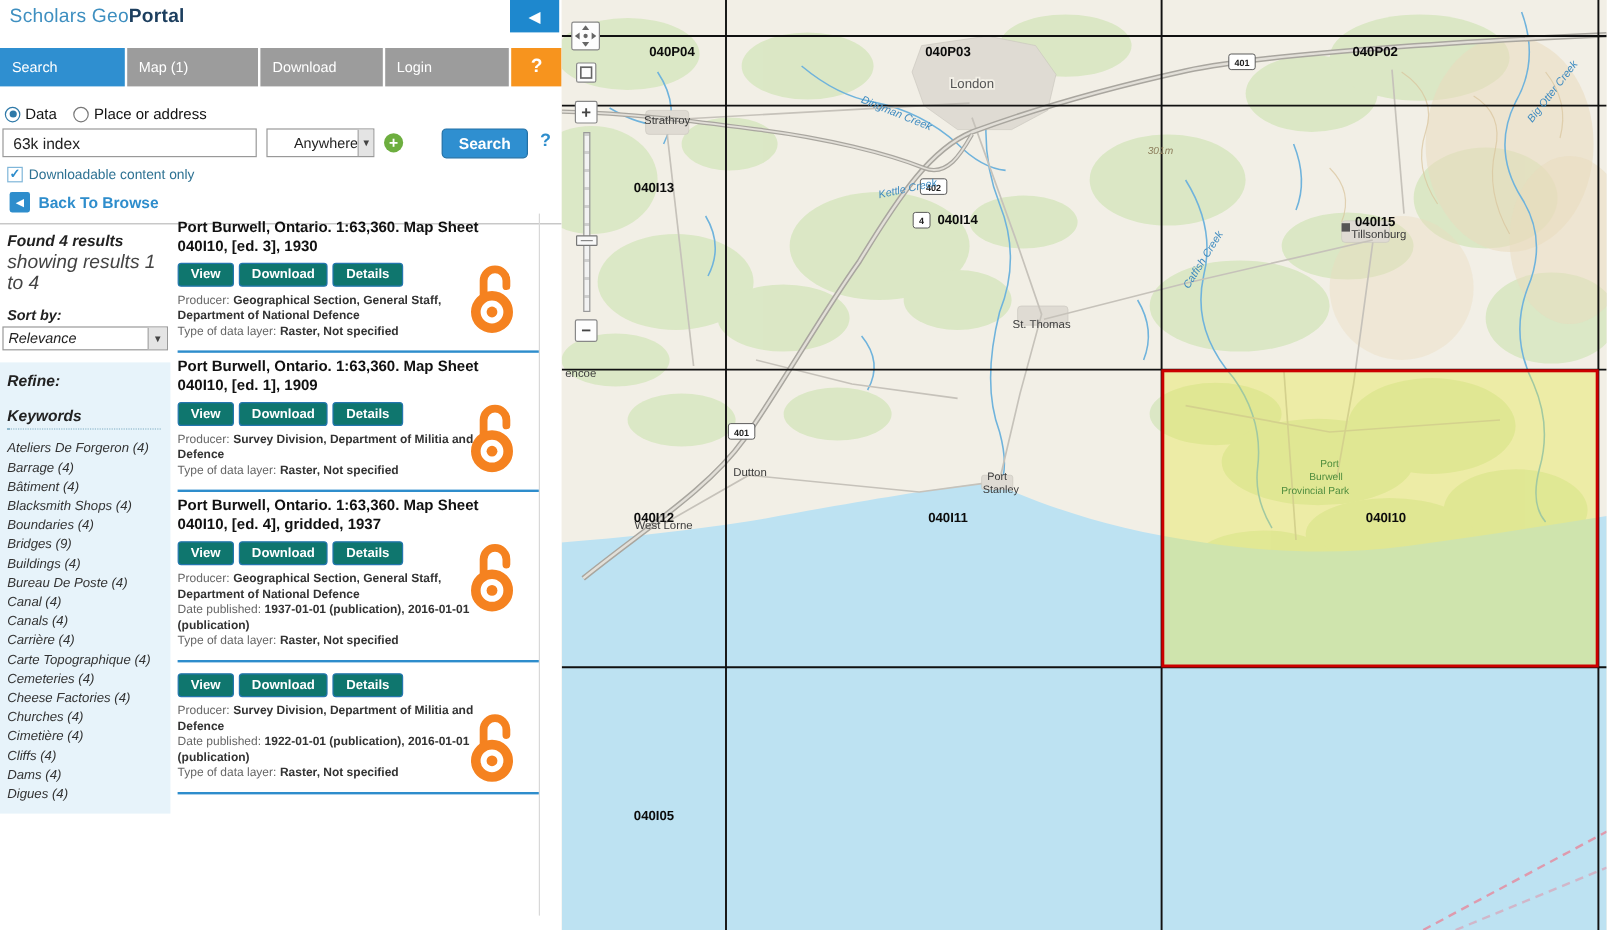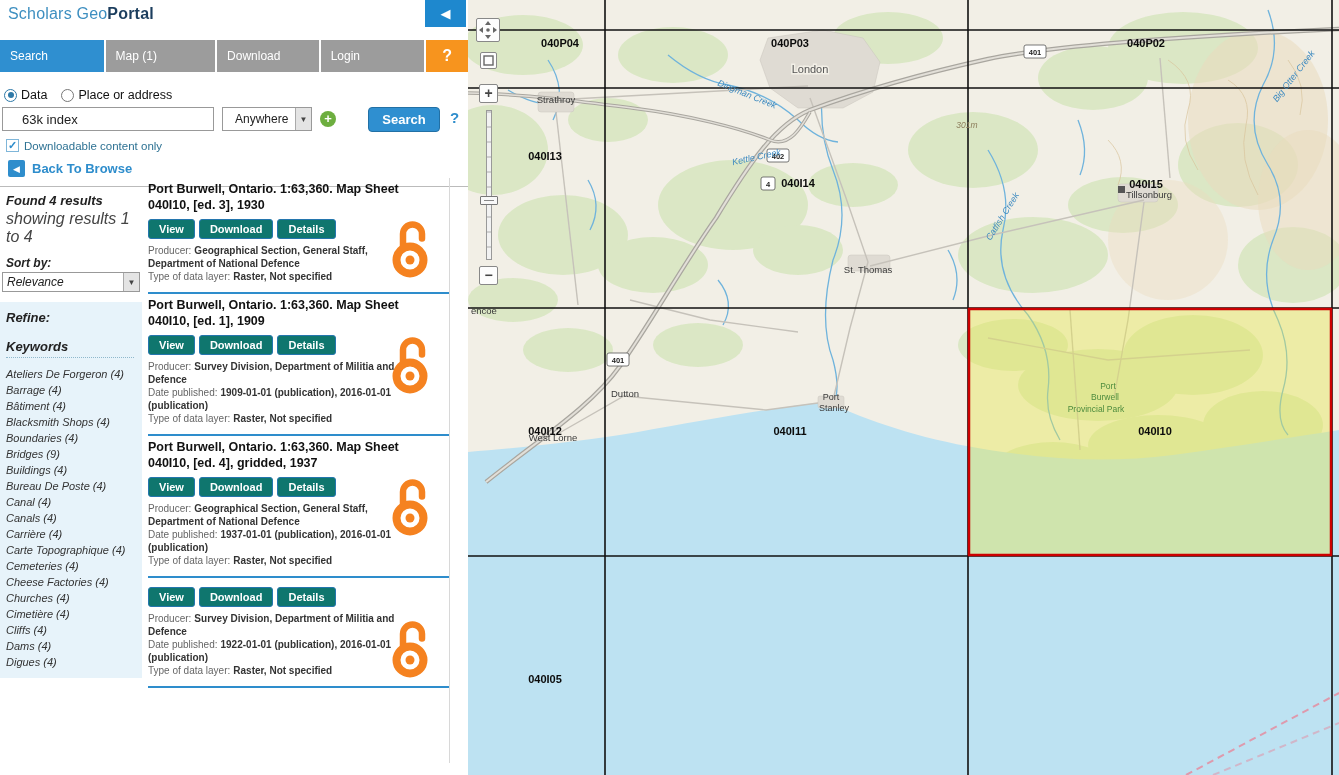--- a/index.html
+++ b/index.html
@@ -23,24 +23,24 @@
     display:flex; align-items:center; justify-content:center; cursor:pointer; }
 
   .radio-row { position:absolute; left:4px; top:88px; display:flex; align-items:center; font-size:12.5px; color:#111; }
   .radio { width:13px; height:13px; border-radius:50%; border:1px solid #777; margin-right:4px; position:relative; background:#fff; cursor:pointer;}
   .radio.sel { border-color:#2E79A8; }
   .radio.sel::after { content:""; position:absolute; left:2.5px; top:2.5px; width:6px; height:6px; border-radius:50%; background:#2E79A8; }
   .radio-label { margin-right:14px; cursor:pointer; }
 
   .search-row { position:absolute; left:0; top:107px; width:468px; height:26px; }
   .search-input { position:absolute; left:2px; top:0; width:212px; height:24px; border:1px solid #999;
-    font-size:13px; padding-left:19px; font-family:"Liberation Sans",sans-serif; color:#222; }
+    font-size:13px; padding-left:8px; font-family:"Liberation Sans",sans-serif; color:#222; }
   .selectbox { position:absolute; border:1px solid #999; background:#fff; font-size:12px; color:#222;
     display:flex; align-items:center; cursor:pointer; }
-  .scope-select { left:222px; top:0; width:90px; height:24px; padding-left:12px; }
+  .scope-select { left:222px; top:0; width:90px; height:24px; padding-left:22px; }
   .sel-arrow { margin-left:auto; background:#E4E4E4; border-left:1px solid #AAA; width:16px; height:100%;
     display:flex; align-items:center; justify-content:center; font-size:8px; color:#444; }
   .add-btn { position:absolute; left:320px; top:4px; width:16px; height:16px; border-radius:50%;
     background:#6DAE3F; color:#fff; font-size:13px; line-height:15px; text-align:center; cursor:pointer; font-weight:bold; }
   .search-btn { position:absolute; left:368px; top:0; width:72px; height:25px; background:#2F8FD0;
     border:1px solid #2270A5; border-radius:4px; color:#fff; font-weight:bold; font-size:13px; cursor:pointer;
     font-family:"Liberation Sans",sans-serif; }
   .search-help { position:absolute; left:450px; top:2px; color:#2E8DCC; font-weight:bold; font-size:15px; cursor:pointer; }
 
   .check-row { position:absolute; left:6px; top:139px; display:flex; align-items:center; }
@@ -208,21 +208,20 @@
 
       <div class="result-item">
         <div class="result-title">Port Burwell, Ontario. 1:63,360. Map Sheet 040I10, [ed. 1], 1909</div>
         <div class="result-buttons">
           <button class="btn-blue">View</button>
           <button class="btn-blue">Download</button>
           <button class="btn-blue">Details</button>
         </div>
         <div class="result-meta">
           <div><span class="meta-label">Producer:</span><span class="meta-value">Survey Division, Department of Militia and Defence</span></div>
-          <div><span class="meta-label">Date published:</span><span class="meta-value">1909-01-01 (publication), 2016-01-01 (publication)</span></div>
           <div><span class="meta-label">Type of data layer:</span><span class="meta-value">Raster, Not specified</span></div>
         </div>
         <div class="oa-icon">
           <svg width="46" height="58" viewBox="0 0 46 58">
             <path d="M16 26 V14 a9.5 9.5 0 0 1 19 0 v4.5" fill="none" stroke="#F58220" stroke-width="6.5" stroke-linecap="round"></path>
             <circle cx="23" cy="40" r="13.5" fill="none" stroke="#F58220" stroke-width="8"></circle>
             <circle cx="23" cy="40" r="4.5" fill="#F58220"></circle>
           </svg>
         </div>
       </div>

